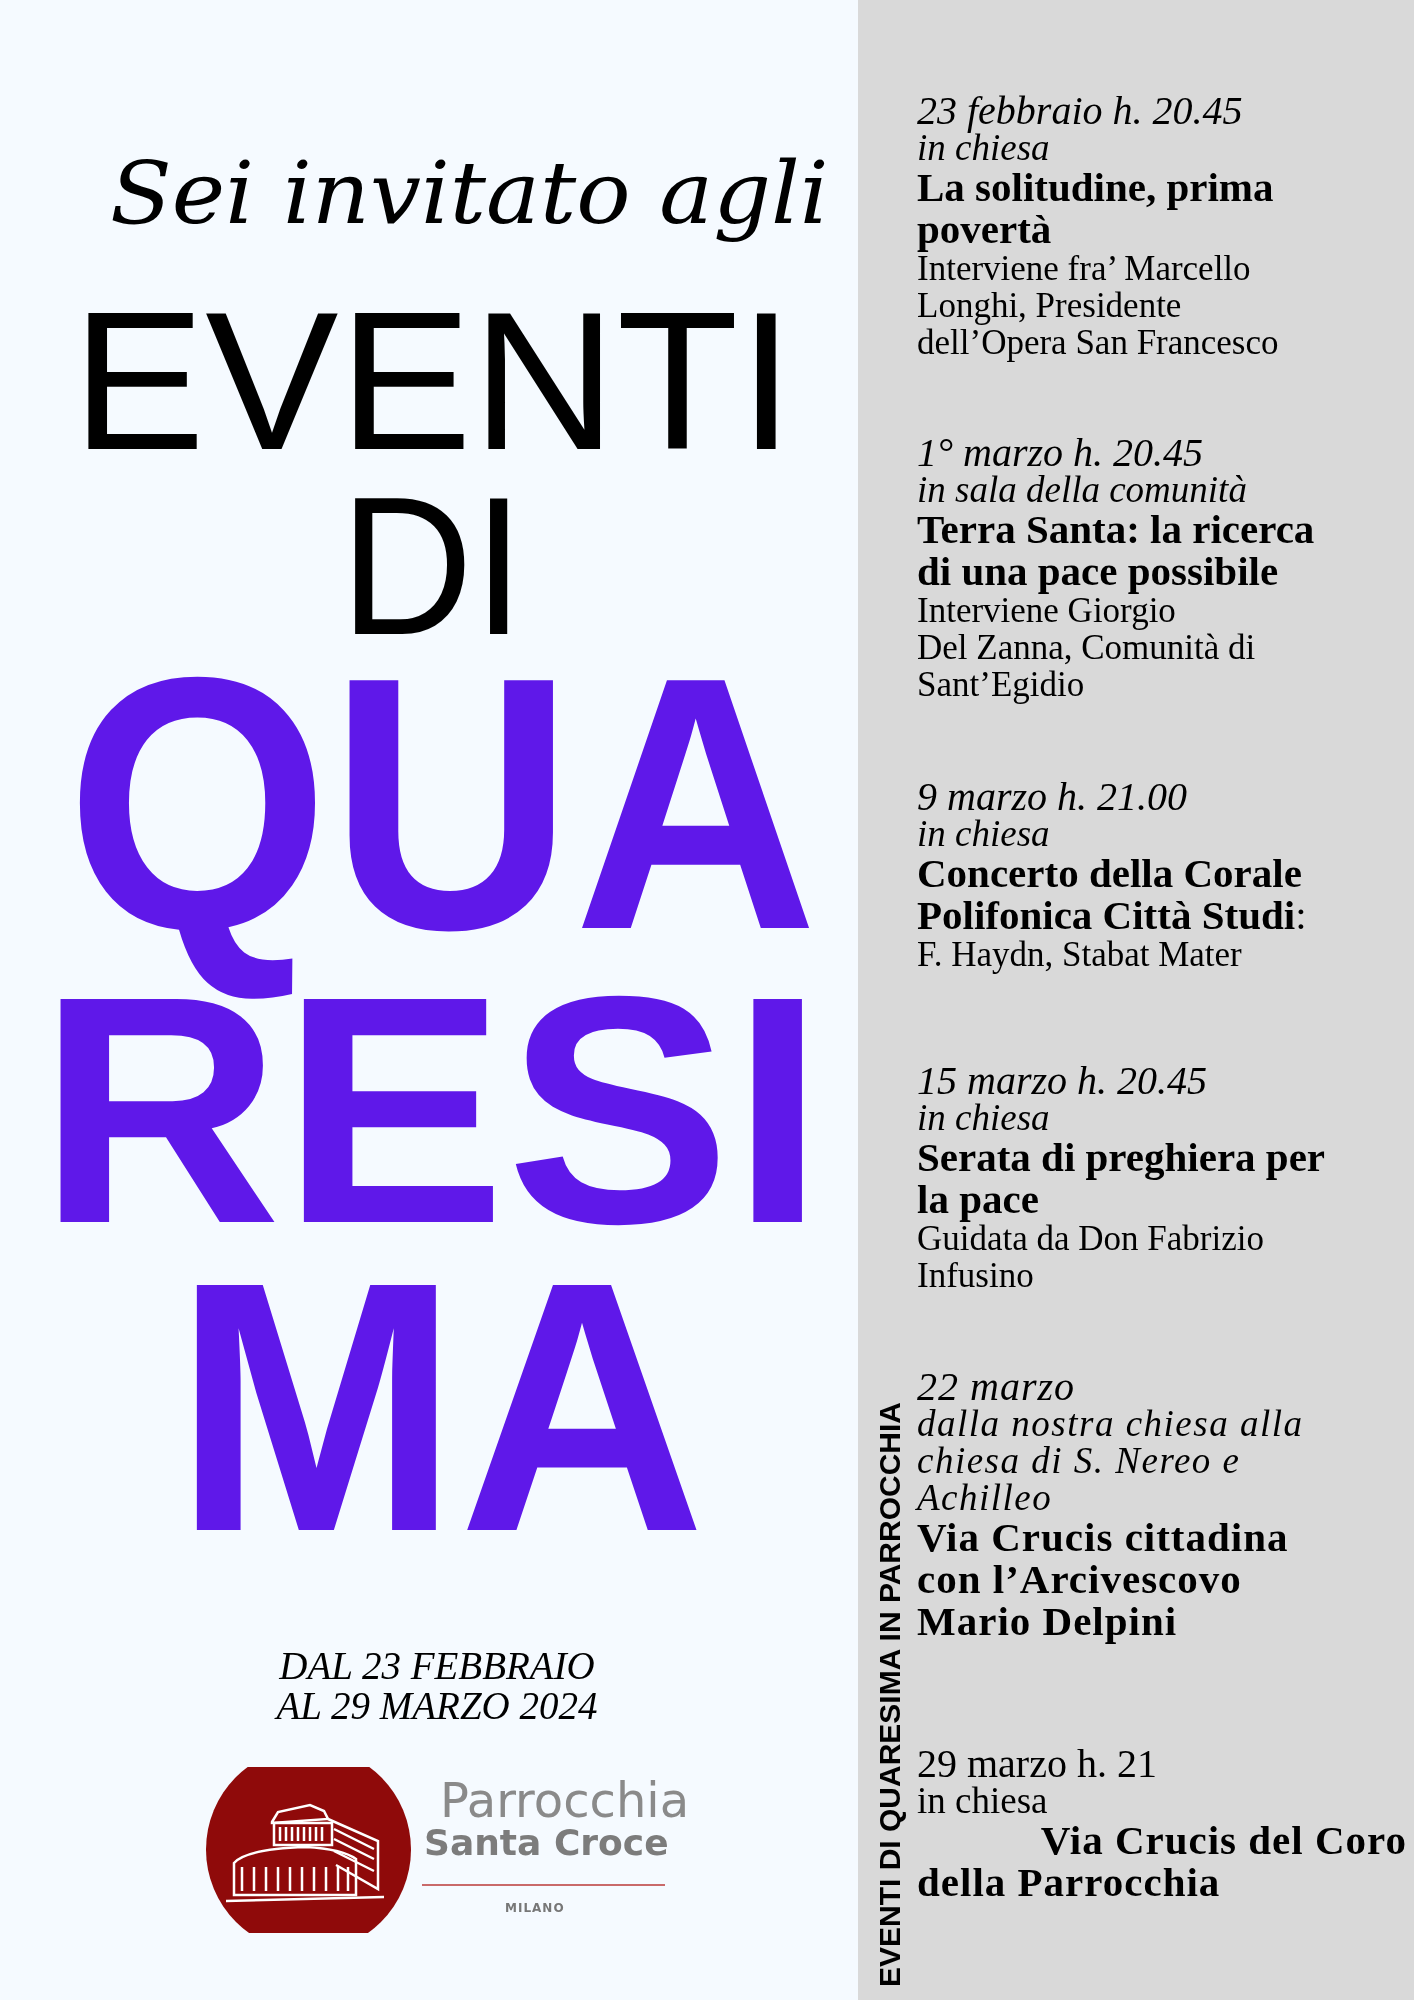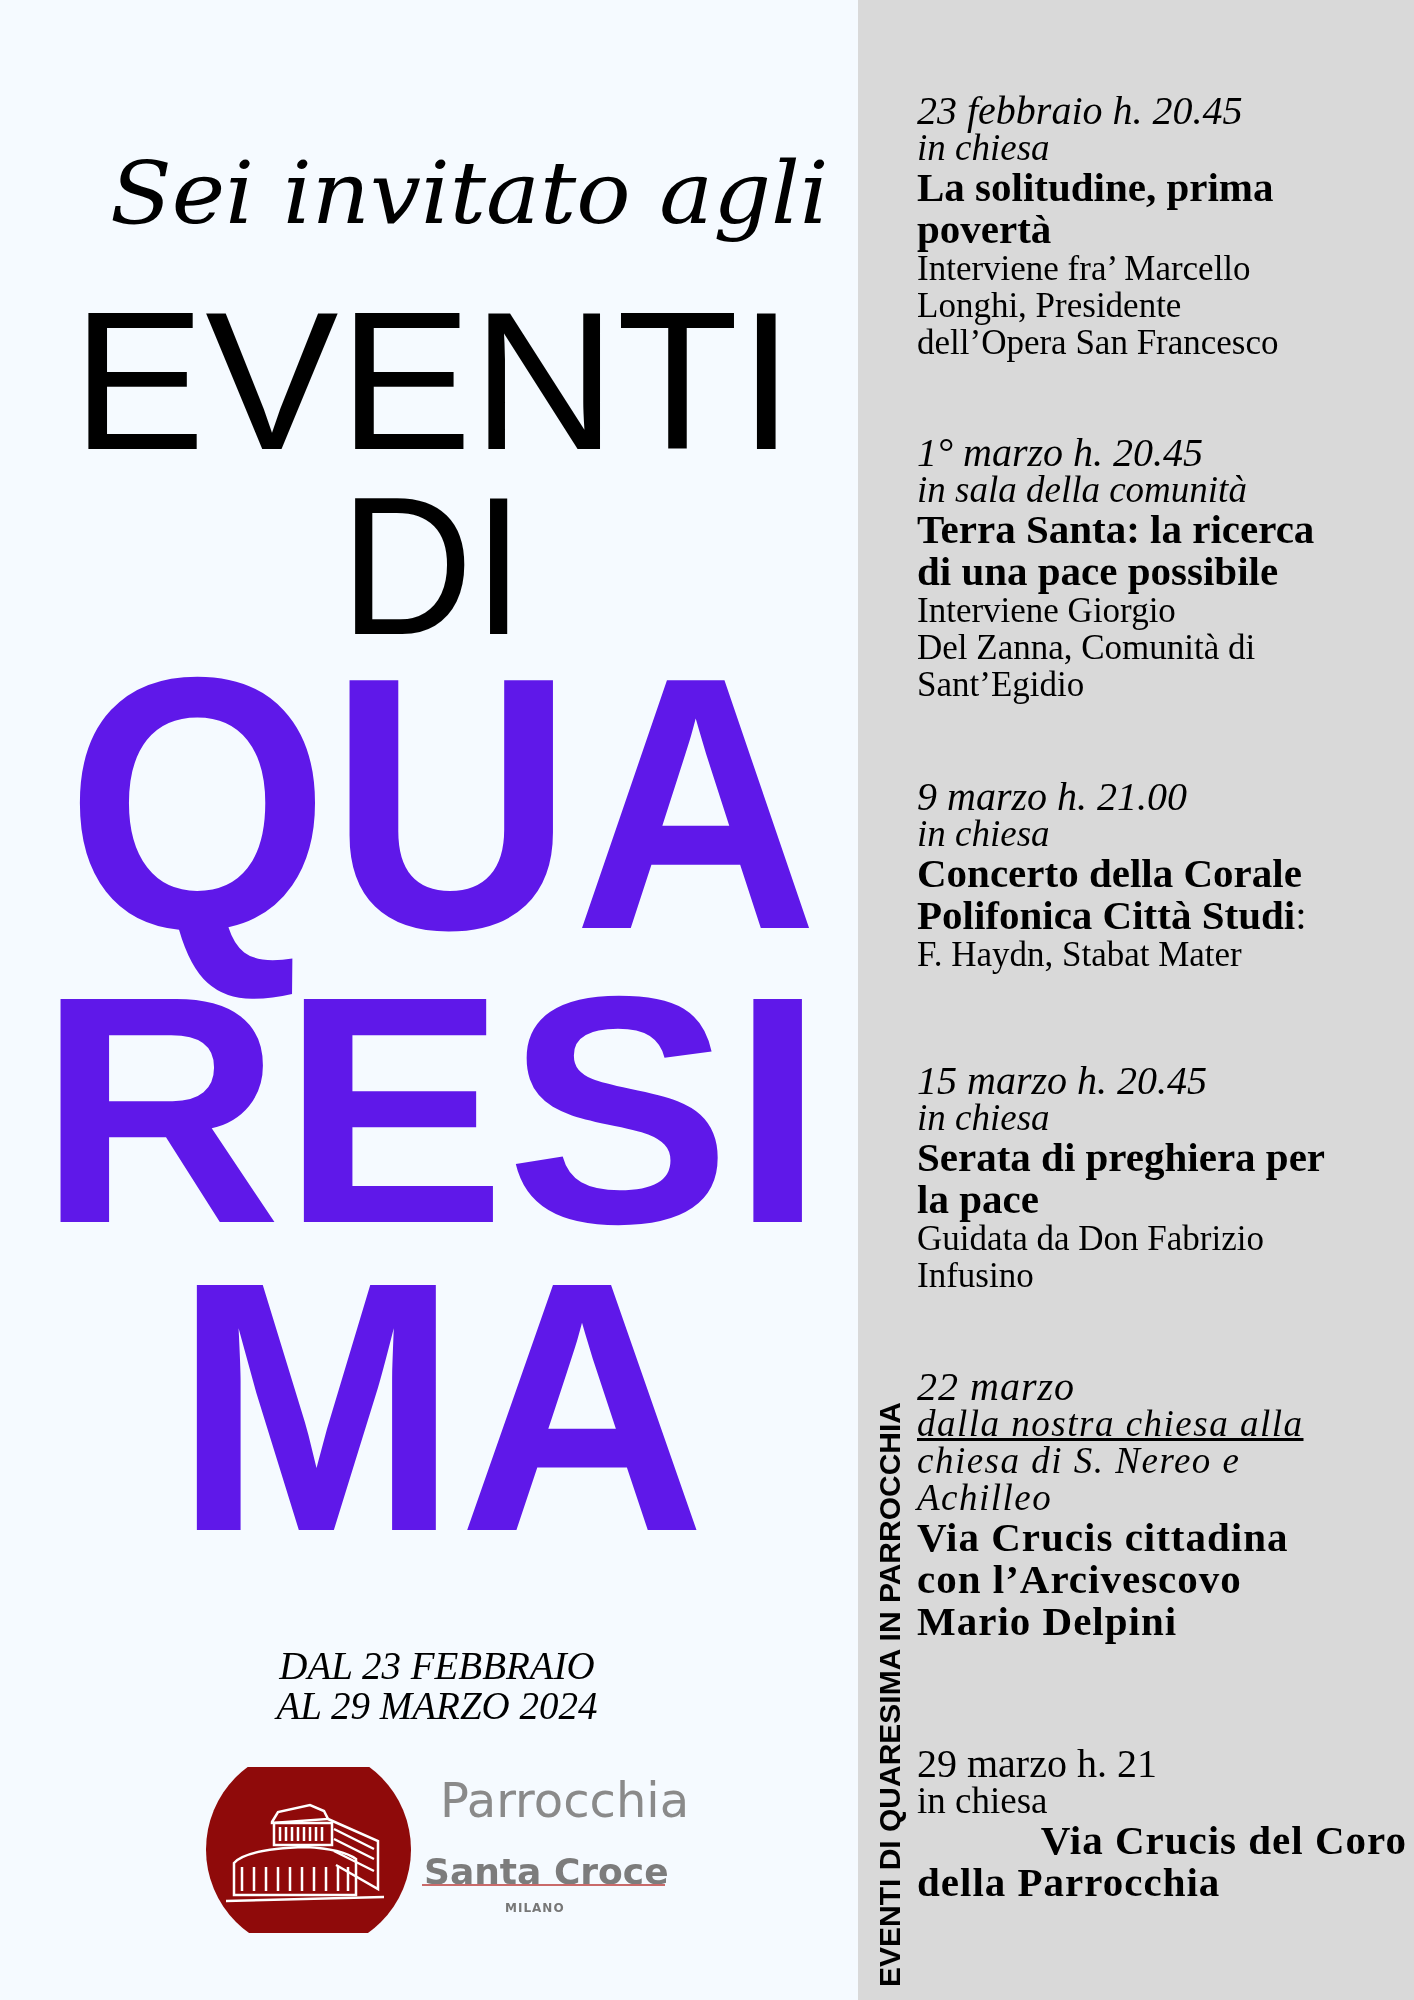--- a/index.html
+++ b/index.html
@@ -20,21 +20,21 @@
 
   .dates {
     font-family: "Liberation Serif", serif; font-style: italic; font-size: 39px; line-height: 40px;
     color: #000; text-align: center; width: 420px;
   }
 
   .logo-circle-wrap { position: absolute; left: 206px; top: 1767px; width: 205px; height: 166px; overflow: hidden; }
   .logo-circle { position: absolute; left: 0; top: -20px; width: 205px; height: 205px; border-radius: 50%; background: #8f0a0a; }
   .logo-circle svg { position: absolute; left: 0; top: 20px; }
   .logo-text1 { font-family: "DejaVu Sans", sans-serif; font-size: 48px; color: #8a8a8a; font-weight: normal; }
-  .logo-text2 { font-family: "DejaVu Sans", sans-serif; font-size: 36px; color: #7c7c7c; font-weight: bold; margin-top: 29px; }
+  .logo-text2 { font-family: "DejaVu Sans", sans-serif; font-size: 36px; color: #7c7c7c; font-weight: bold; }
   .logo-line { position: absolute; left: 422px; top: 1884px; width: 243px; height: 2px; background: #c96a6a; }
   .logo-text3 { font-family: "DejaVu Sans", sans-serif; font-size: 12px; color: #777; font-weight: bold; letter-spacing: 1px; }
 
   .vertical {
     position: absolute; left: 873px; top: 1987px; transform-origin: 0 0; transform: rotate(-90deg);
     font-family: "Liberation Sans", sans-serif; font-weight: bold; font-size: 30px; color: #000;
     white-space: nowrap; line-height: 34px;
   }
 
   .events { position: absolute; left: 917px; top: 0; width: 490px; }
@@ -127,21 +127,21 @@
     <span class="ev-line ev-date">15 marzo h. 20.45</span>
     <span class="ev-line ev-place">in chiesa</span>
     <span class="ev-line ev-title">Serata di preghiera per</span>
     <span class="ev-line ev-title">la pace</span>
     <span class="ev-line ev-desc">Guidata da Don Fabrizio</span>
     <span class="ev-line ev-desc">Infusino</span>
   </div>
 
   <div class="event" style="top:1368px;">
     <span class="ev-line ev-date" style="letter-spacing:1px;">22 marzo</span>
-    <span class="ev-line ev-place" style="letter-spacing:1.5px;text-decoration:underline;">dalla nostra chiesa alla</span>
+    <span class="ev-line ev-place" style="letter-spacing:1.5px;">dalla nostra chiesa alla</span>
     <span class="ev-line ev-place" style="letter-spacing:1.5px;">chiesa di S. Nereo e</span>
     <span class="ev-line ev-place" style="letter-spacing:1.5px;">Achilleo</span>
     <span class="ev-line ev-title" style="letter-spacing:1px;">Via Crucis cittadina</span>
     <span class="ev-line ev-title" style="letter-spacing:1px;">con l’Arcivescovo</span>
     <span class="ev-line ev-title" style="letter-spacing:1px;">Mario Delpini</span>
   </div>
 
   <div class="event" style="top:1716px;margin-top:29px;">
     <span class="ev-line ev-date upright">29 marzo h. 21</span>
     <span class="ev-line ev-place upright">in chiesa</span>

